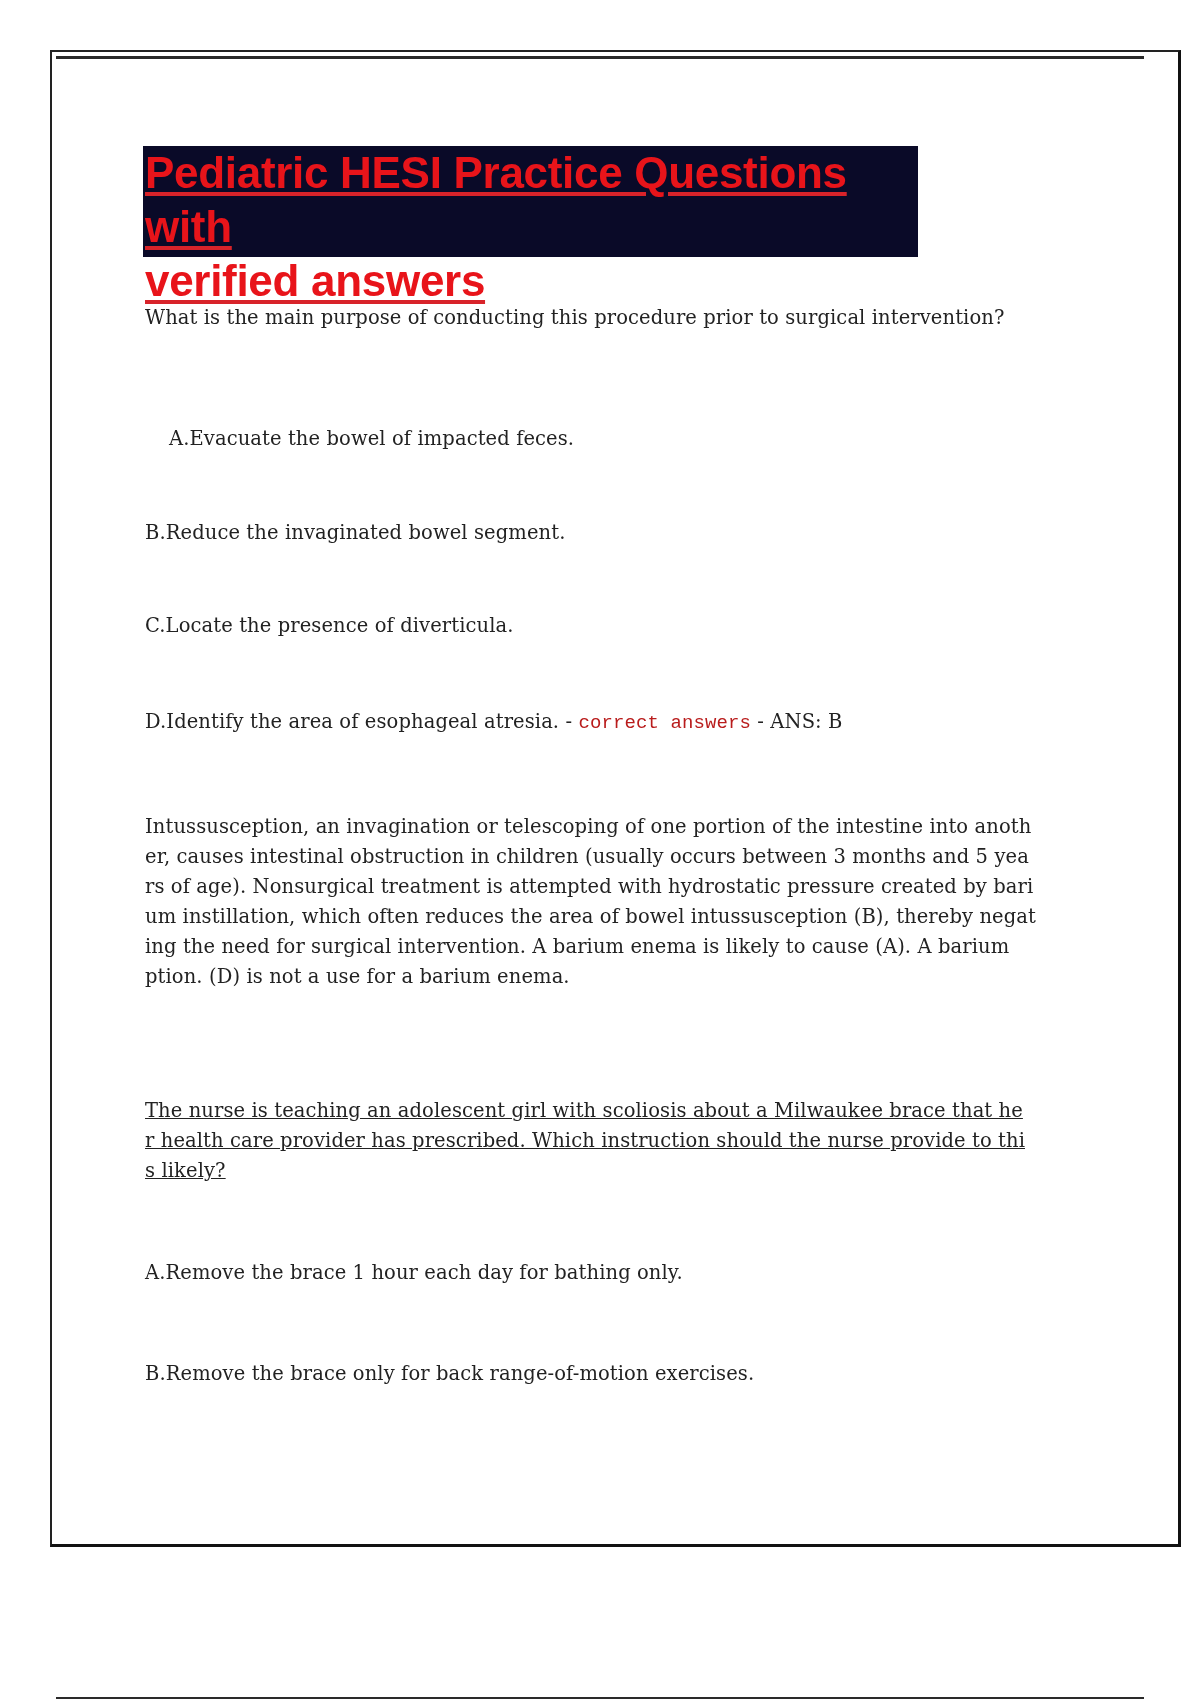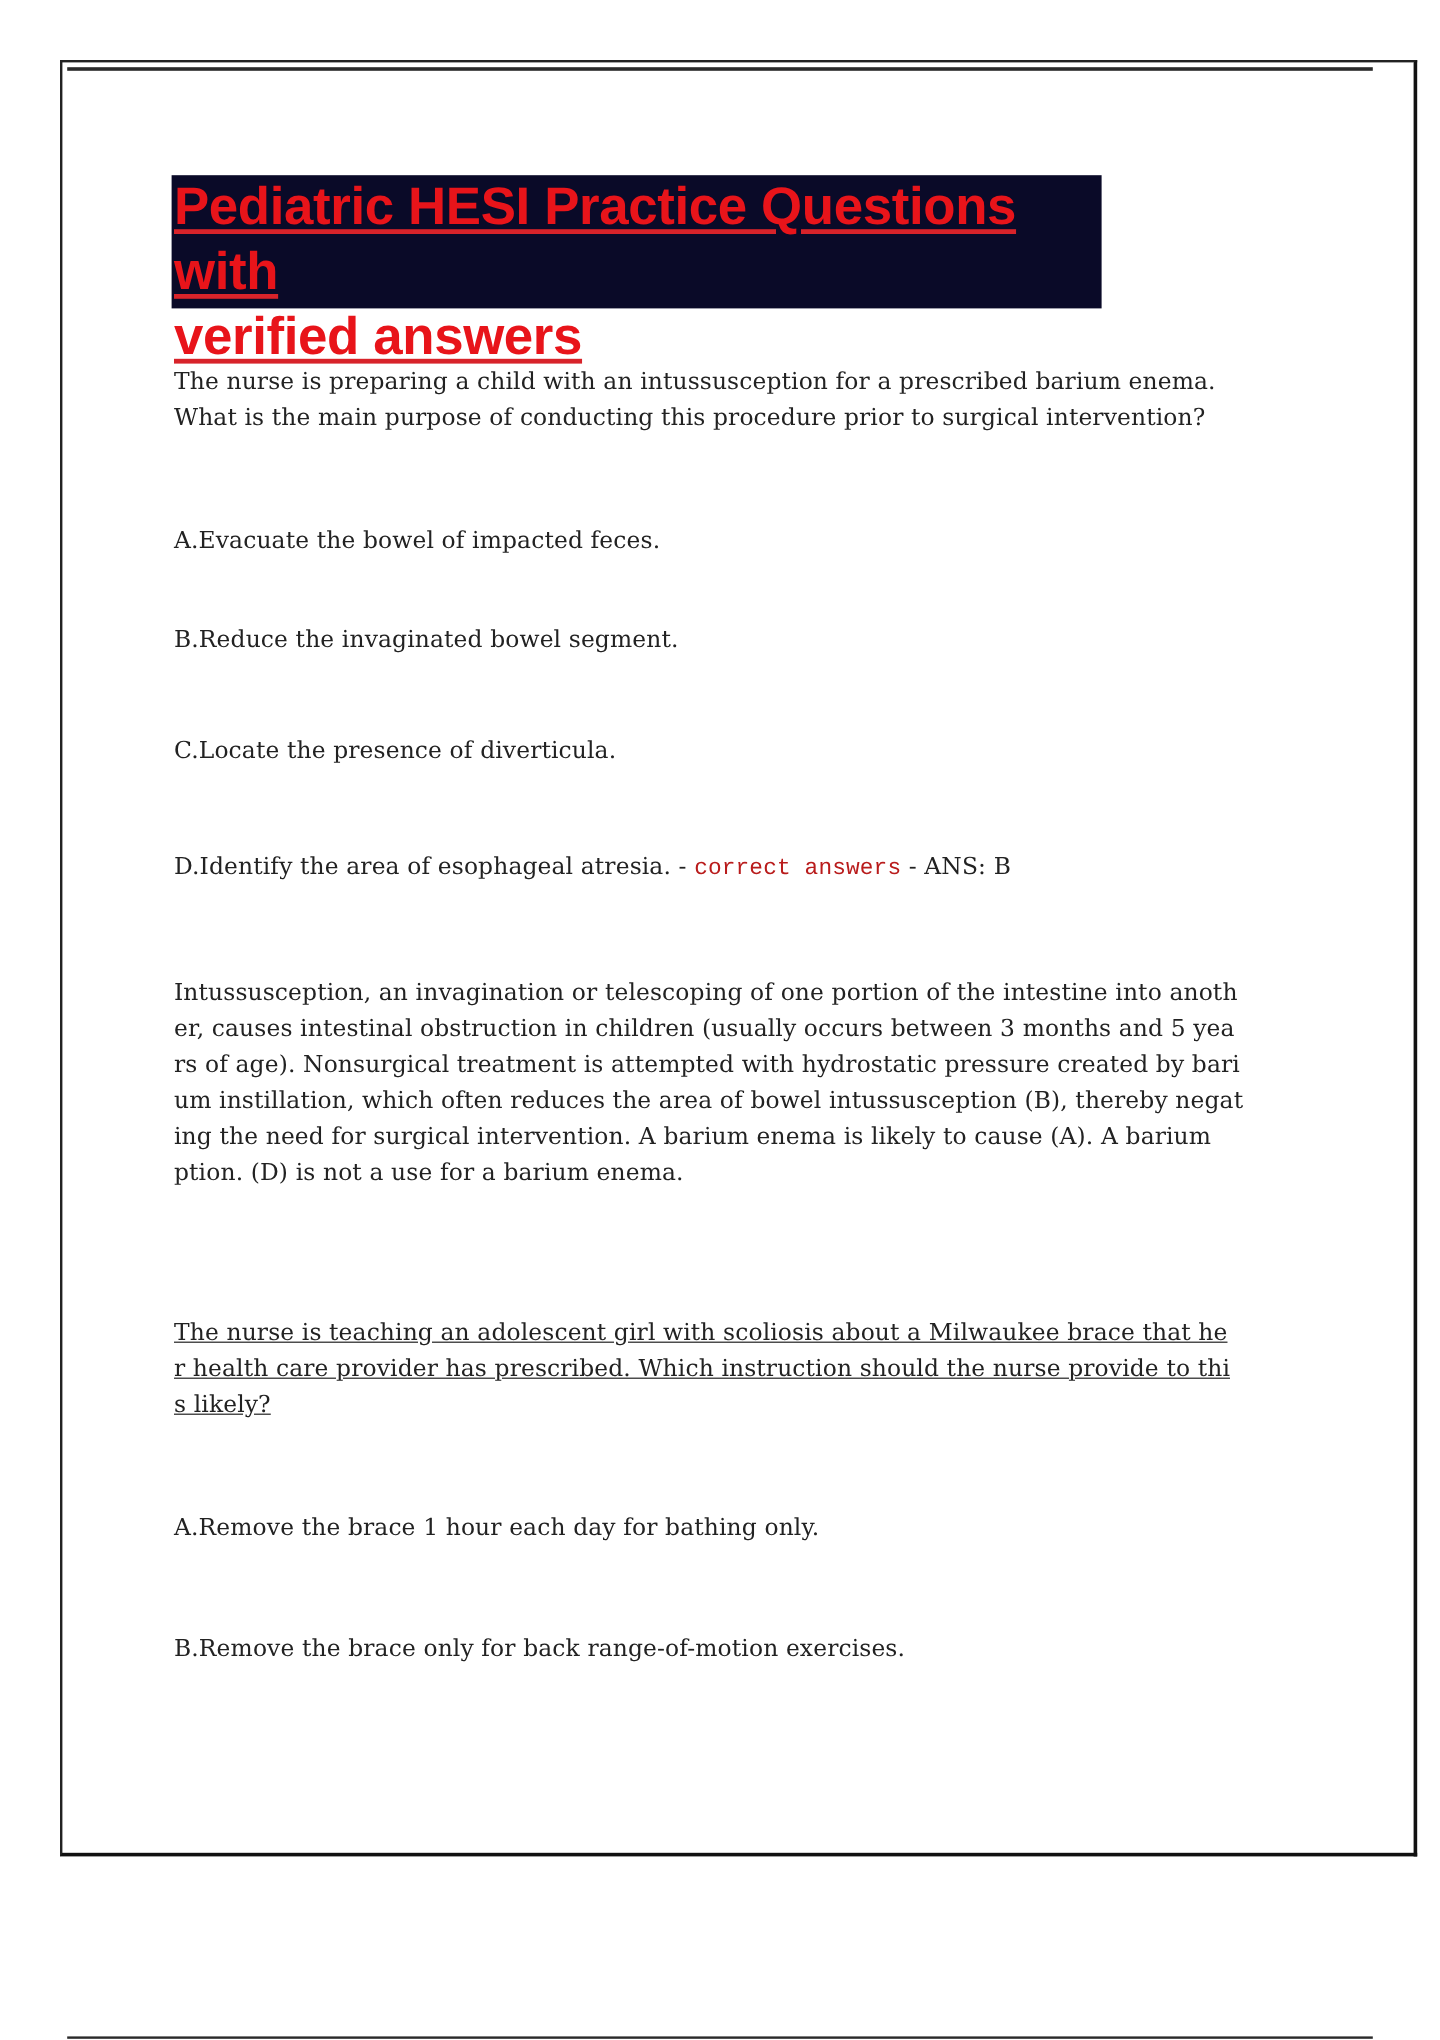--- a/index.html
+++ b/index.html
@@ -100,25 +100,24 @@
 <div class="title-block">
   <h1 class="title-text">
     <span>Pediatric HESI Practice Questions with</span><br>
     <span>verified answers</span>
   </h1>
 </div>
 
 <div class="content">
 
   <div class="para" style="top:303px;">
-    <div>The nurse is preparing a child with an intussusception for a prescribed barium enema.</div>
     <div>What is the main purpose of conducting this procedure prior to surgical intervention?</div>
   </div>
 
-  <div class="para" style="top:436px;">A.Evacuate the bowel of impacted feces.</div>
+  <div class="para" style="top:424px;margin-left:24px;">A.Evacuate the bowel of impacted feces.</div>
   <div class="para" style="top:518px;">B.Reduce the invaginated bowel segment.</div>
   <div class="para" style="top:611px;">C.Locate the presence of diverticula.</div>
 
   <div class="para" style="top:707px;">
     <span>D.Identify the area of esophageal atresia.</span><span> - </span><span class="answer-marker">correct answers</span><span> - ANS: B</span>
   </div>
 
   <div class="para" style="top:812px;">
     <div>Intussusception, an invagination or telescoping of one portion of the intestine into anoth</div>
     <div>er, causes intestinal obstruction in children (usually occurs between 3 months and 5 yea</div>

